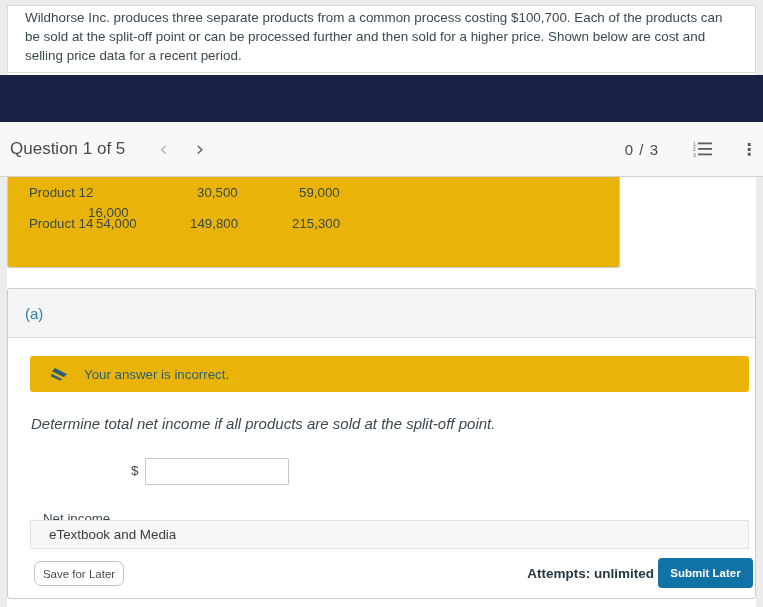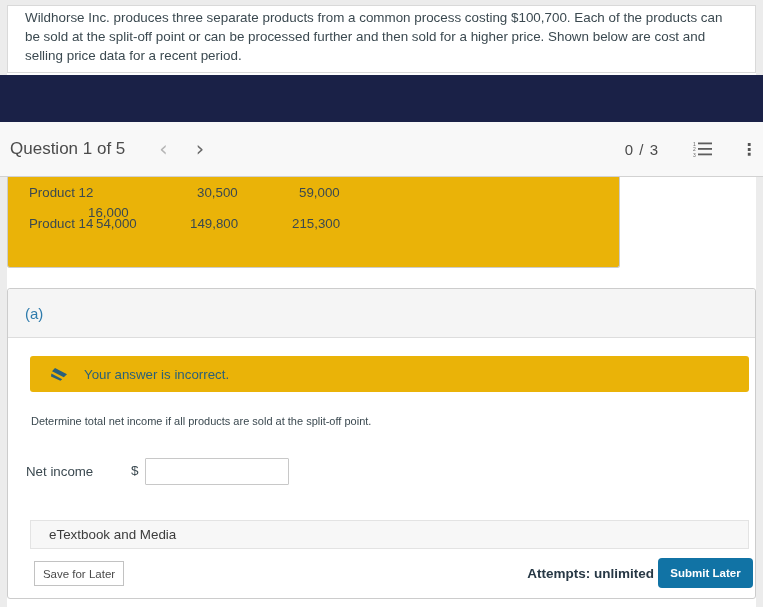--- a/index.html
+++ b/index.html
@@ -50,36 +50,36 @@
                     border-radius:3px 3px 0 0; display:flex; align-items:center;
                     padding-left:17px; cursor:pointer; }
   .section-label { font-size:15px; color:#2e7bac; }
 
   .alert { position:absolute; left:22px; top:67px; width:719px; height:36px;
            background:#eab308; border-radius:3px; display:flex; align-items:center;
            color:#2a607a; font-size:13.3px; }
   .alert-icon { margin-left:21px; width:18px; height:16px; }
   .alert-text { margin-left:15px; }
 
-  .prompt { position:absolute; left:23px; top:126px; font-size:11px; color:#3b4950; }
+  .prompt { position:absolute; left:23px; top:126px; font-size:15px; color:#3b4950;font-style:italic; }
 
   .answer-label { position:absolute; left:33px; top:276px; font-size:13.3px; color:#3b4950; }
   .answer-row-label { top:175px; }
   .currency { position:absolute; left:123px; top:174px; font-size:13.5px; color:#3b4950; }
   .answer-input { position:absolute; left:137px; top:169px; width:144px; height:27px;
                   border:1px solid #c8c8c8; border-radius:1px; background:#fff;
                   font-size:13px; padding:0 6px; color:#3b4950; }
 
   .etext-bar { position:absolute; left:22px; top:231px; width:719px; height:29px;
                background:#f7f7f7; border:1px solid #e3e3e3; display:flex;
                align-items:center; padding-left:18px; cursor:pointer; }
   .etext-label { font-size:13.4px; color:#3c3c3c; }
 
   .save-btn { position:absolute; left:26px; top:272px; width:90px; height:25px;
-              background:#fff; border:1px solid #c2c2c2; border-radius:0;
+              background:#fff; border:1px solid #c2c2c2; border-radius:7px;
               font-size:11.5px; color:#4a4a4a; cursor:pointer; }
   .attempts { position:absolute; right:101px; top:277px; font-size:13.5px;
               font-weight:bold; color:#273845; white-space:nowrap; }
   .submit-btn { position:absolute; left:650px; top:269px; width:95px; height:30px;
                 background:#1173a5; border:none; border-radius:4px; color:#ffffff;
                 font-size:11.5px; font-weight:bold; cursor:pointer; }
 </style>
 </head>
 <body>
 
@@ -139,21 +139,21 @@
     <div class="alert">
       <svg class="alert-icon" viewBox="0 0 18 16">
         <polygon points="4,2 16,8.2 12.8,11.2 1,5.2" fill="#2a607a"></polygon>
         <polygon points="0.4,7.6 11.2,13.2 9.4,14.8 0,10.4" fill="#2a607a"></polygon>
       </svg>
       <span class="alert-text">Your answer is incorrect.</span>
     </div>
 
     <div class="prompt">Determine total net income if all products are sold at the split-off point.</div>
 
-    <span class="answer-label answer-row-label" style="left:18px;">Net income</span>
+    <span class="answer-label answer-row-label" style="left:35px;margin-top:47px;">Net income</span>
     <span class="currency">$</span>
     <input class="answer-input" type="text" value="" style="">
 
     <div class="etext-bar">
       <span class="etext-label">eTextbook and Media</span>
     </div>
 
     <button class="save-btn">Save for Later</button>
     <span class="attempts">Attempts: unlimited</span>
     <button class="submit-btn">Submit Later</button>

